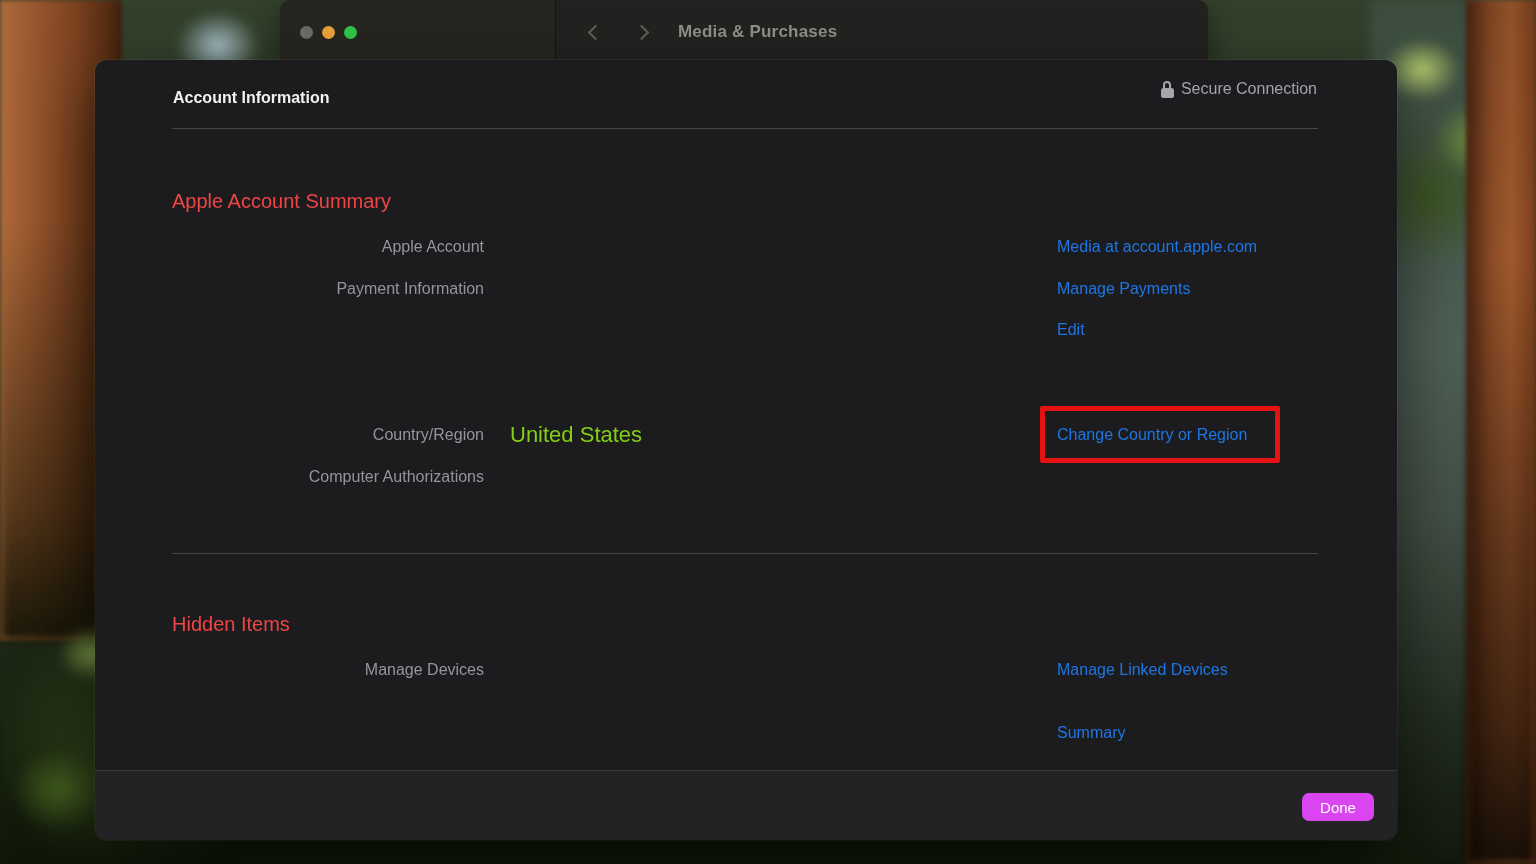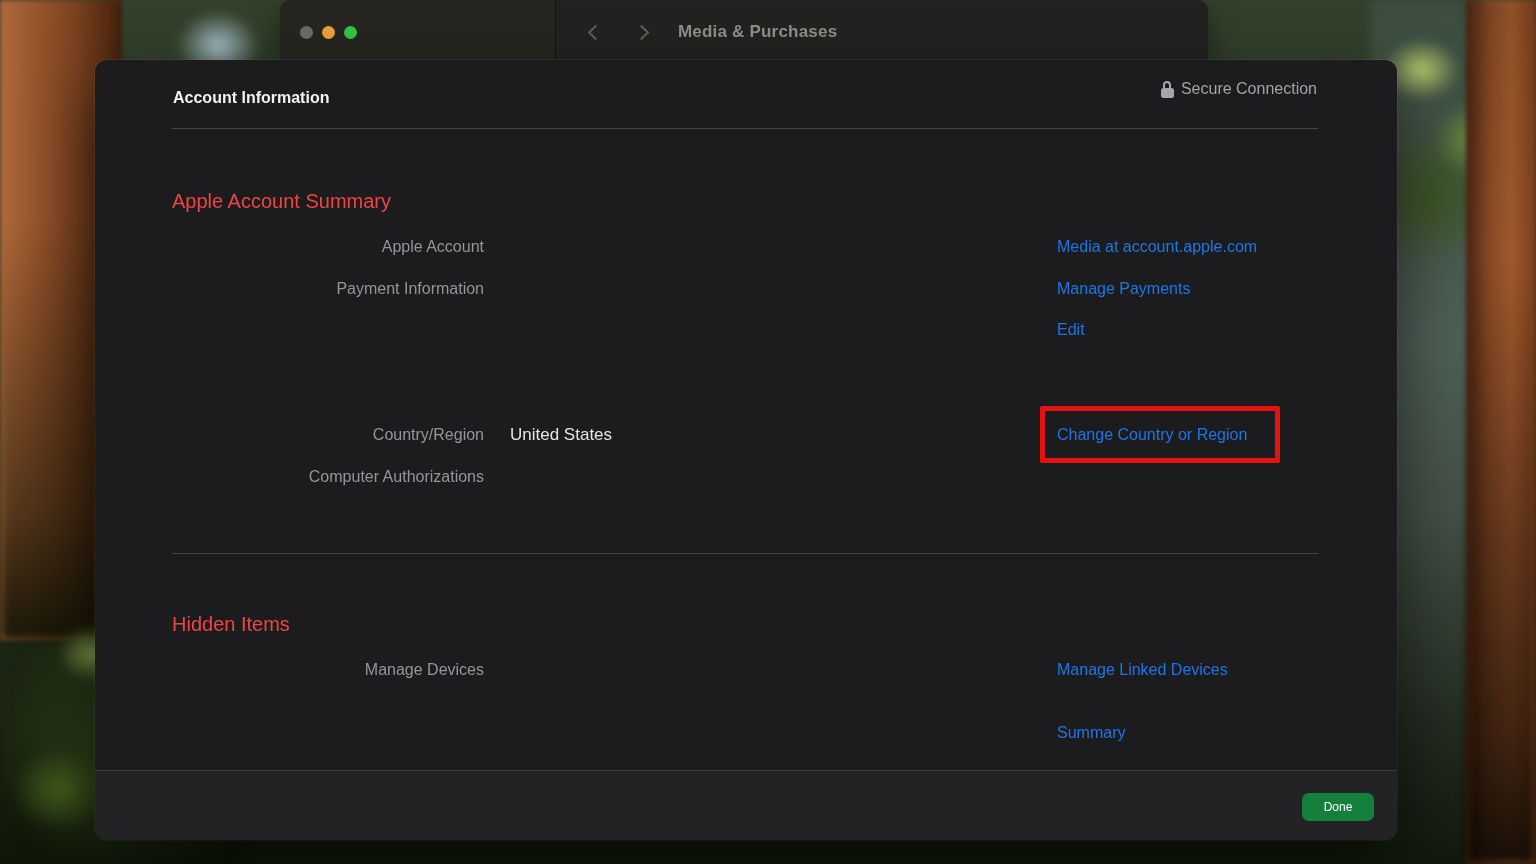--- a/index.html
+++ b/index.html
@@ -134,39 +134,39 @@
     position:absolute; left:77px; height:26px; line-height:26px;
     font-size:20px; color:#ef4444;
   }
   .row { position:absolute; left:0; width:100%; height:22px; }
   .row-label {
     position:absolute; left:77px; width:312px; height:22px; line-height:22px;
     text-align:right; font-size:16px; color:#95959a;
   }
   .row-value {
     position:absolute; left:415px; height:22px; line-height:22px;
-    font-size:17px; color:#e5e5e5;
+    font-size:22px; color:#84cc16;
   }
   .row-link {
     position:absolute; left:962px; height:22px; line-height:22px;
     font-size:16px; color:#1d76e3; text-decoration:none; cursor:pointer;
   }
   .highlight-box {
     position:absolute; left:945px; top:346px; width:240px; height:57px;
     border:5px solid #e51212; border-radius:2px; pointer-events:none;
   }
   .footer {
     position:absolute; left:0; bottom:0; width:100%; height:70px;
     background:#232325; border-top:1px solid #3c3c3e;
     border-radius:0 0 12px 12px;
   }
   .done-btn {
     position:absolute; right:23px; top:22px; width:72px; height:28px;
-    background:#15803d; border:none; border-radius:7px;
-    color:#ffffff; font-size:12px; font-family:inherit; cursor:pointer;
+    background:#d946ef; border:none; border-radius:7px;
+    color:#ffffff; font-size:15px; font-family:inherit; cursor:pointer;
   }
 </style>
 </head>
 <body>
 
 <div class="wallpaper">
   <div class="wp-base"></div>
   <div class="wp-blob wp-sky-left"></div>
   <div class="wp-blob wp-green-left"></div>
   <div class="wp-blob wp-trunk-left"></div>

